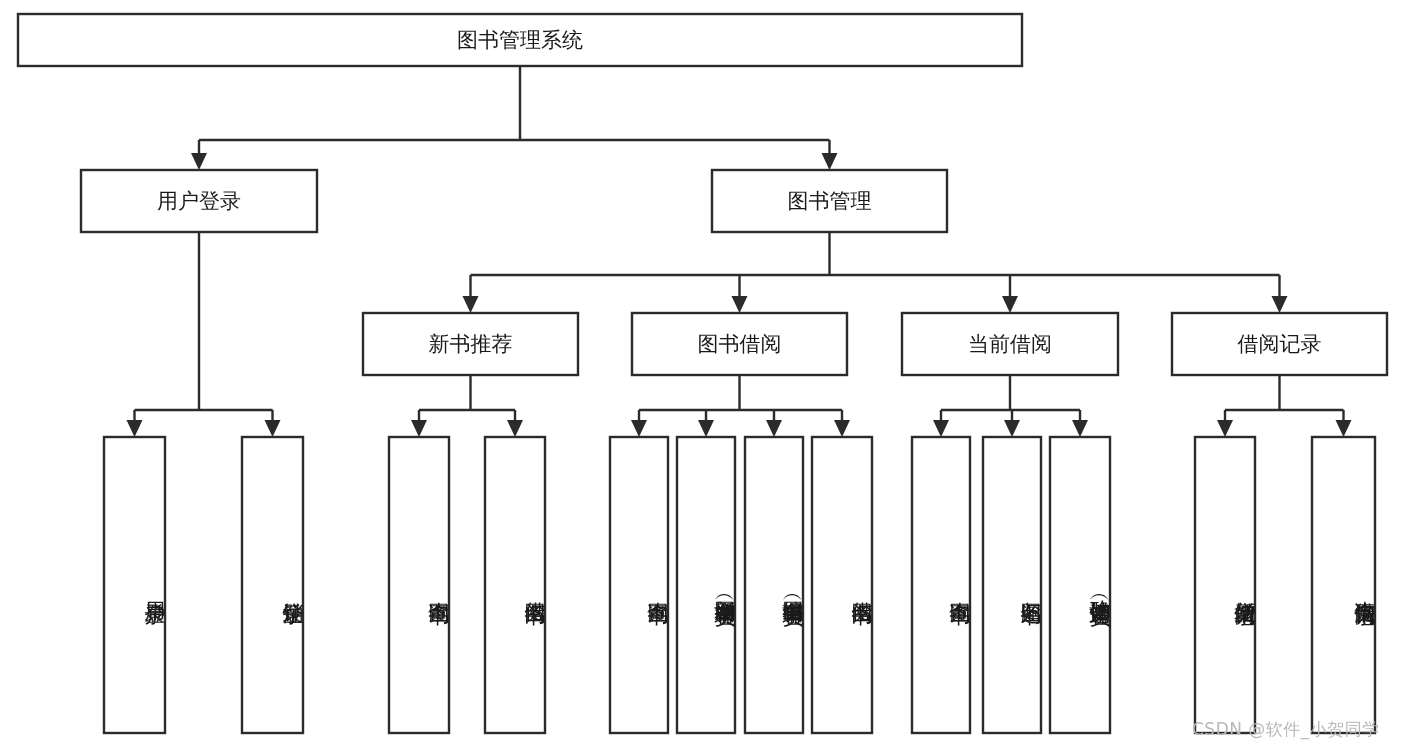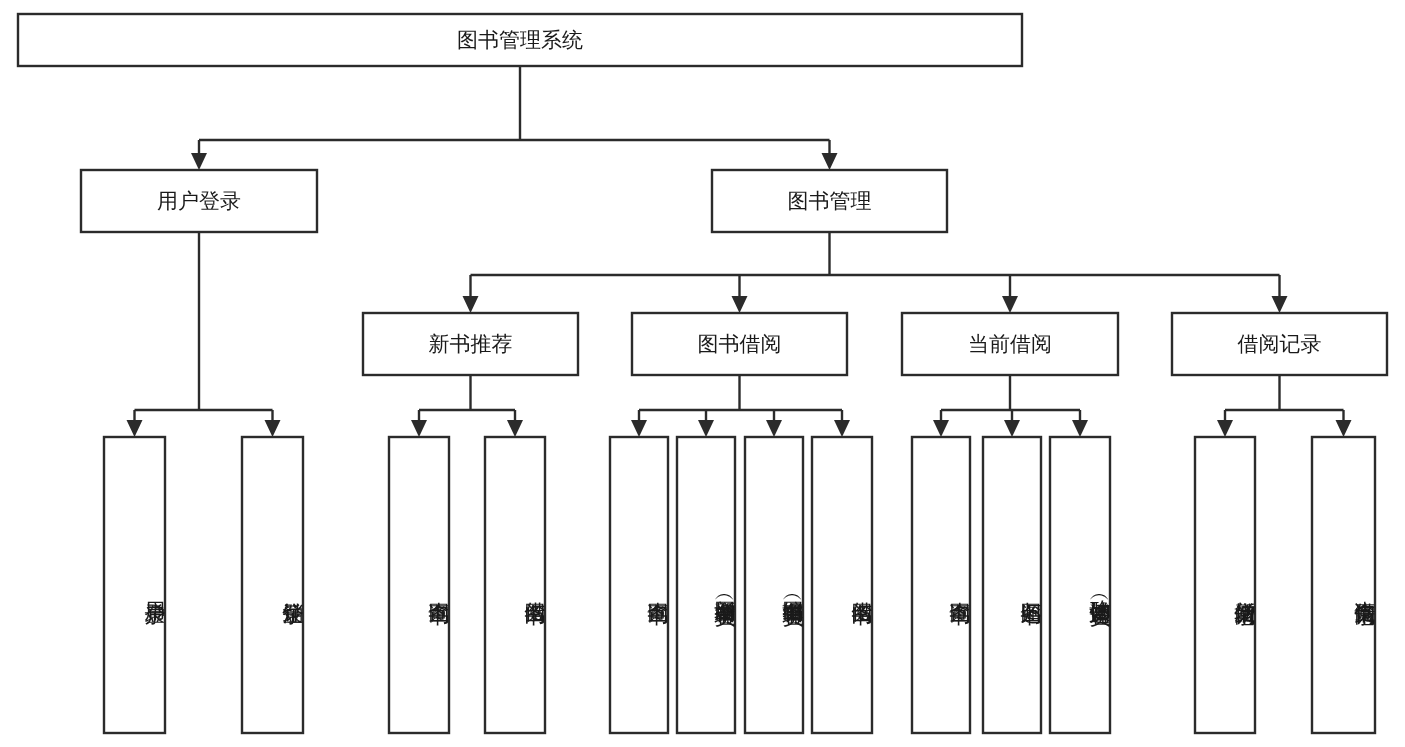--- a/index.html
+++ b/index.html
@@ -225,13 +225,14 @@
       <div class="node-label-v" style="left: 610px; top: 447px; width: 58px; height: 280px;">查询图书</div>
       <div class="node-label-v" style="left: 677px; top: 447px; width: 58px; height: 280px;">新增图书（管理员）</div>
       <div class="node-label-v" style="left: 745px; top: 447px; width: 58px; height: 280px;">编辑图书（管理员）</div>
       <div class="node-label-v" style="left: 812px; top: 447px; width: 60px; height: 280px;">借阅图书</div>
       <div class="node-label-v" style="left: 912px; top: 447px; width: 58px; height: 280px;">查询图书</div>
       <div class="node-label-v" style="left: 983px; top: 447px; width: 58px; height: 280px;">归还图书</div>
       <div class="node-label-v" style="left: 1050px; top: 447px; width: 60px; height: 280px;">确认归还（管理员）</div>
       <div class="node-label-v" style="left: 1195px; top: 447px; width: 60px; height: 280px;">新增借阅记录</div>
       <div class="node-label-v" style="left: 1312px; top: 447px; width: 63px; height: 280px;">查询借阅记录</div>
     </div>
+  <div class="watermark" style="left: 1192px; top: 718px;">CSDN @软件_小贺同学</div>
 </div>
 
 </body></html>

